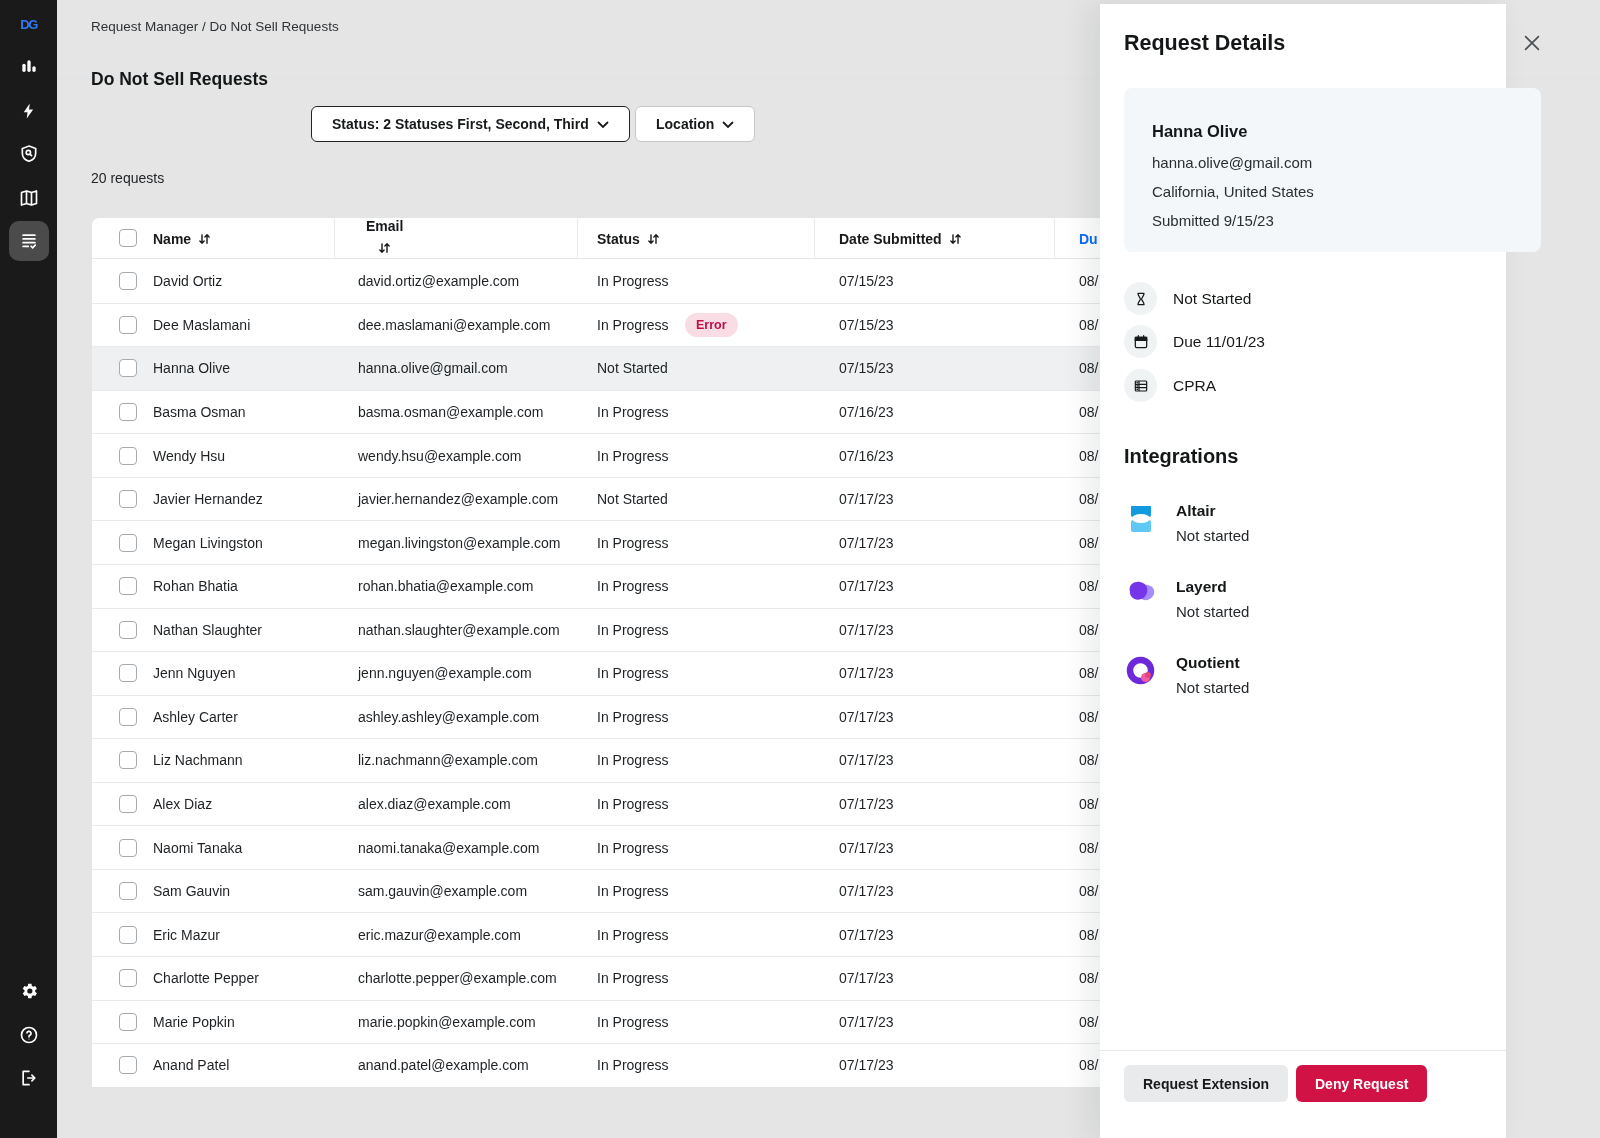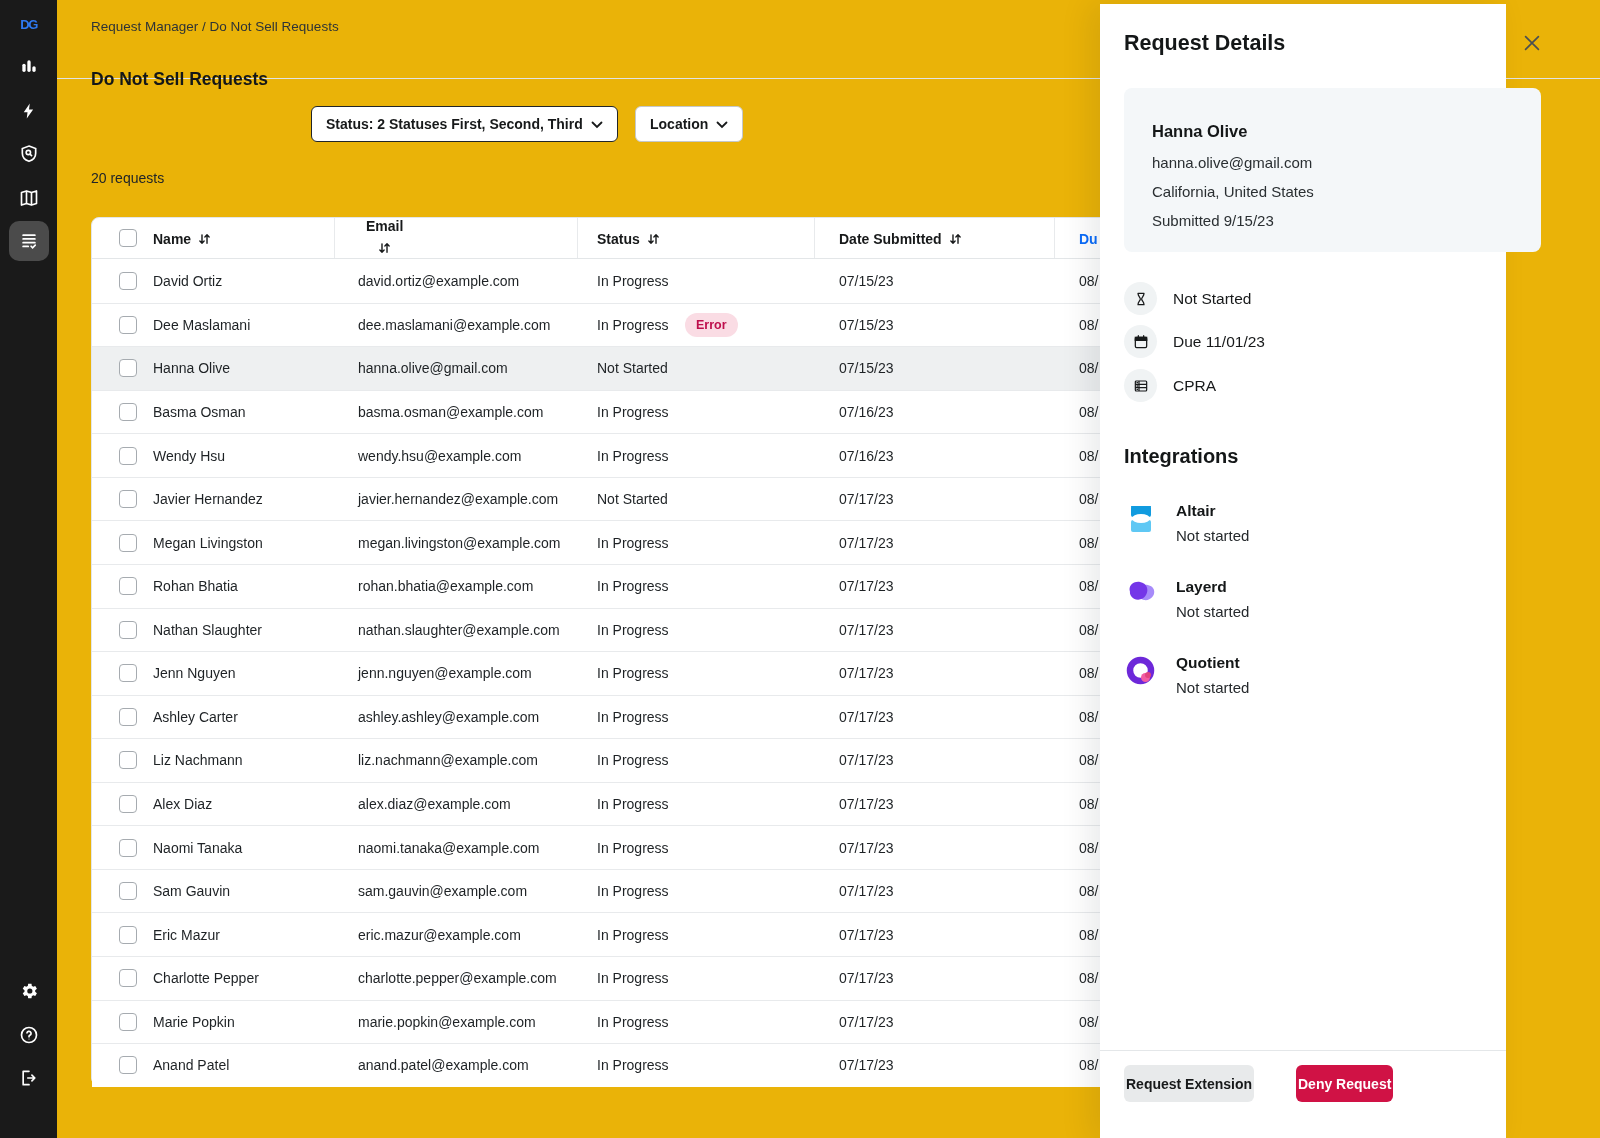--- a/index.html
+++ b/index.html
@@ -11,34 +11,34 @@
   .sidebar { position:absolute; left:0; top:0; width:57px; height:1138px;
     background:#1A1A1A; z-index:30; }
   .side-icon { position:absolute; left:50%; transform:translate(-50%,-50%);
     display:flex; align-items:center; justify-content:center; width:40px; height:40px;
     border-radius:10px; cursor:pointer; }
   .side-icon svg { display:block; }
   .side-icon.active { background:#4B4B4B; }
   .logo-mark { font-weight:700; font-size:13px; letter-spacing:-1.5px; color:#2E79F0; }
 
   
-  .main { position:absolute; left:57px; top:0; right:0; height:1138px; background:#eab308; }
+  .main { position:absolute; left:57px; top:0; right:0; height:1138px; background:#e5e5e5; }
   .page-header { position:absolute; left:0; top:0; right:0; height:79px;
     border-bottom:1px solid #E0E3E5; }
   .breadcrumb { position:absolute; left:34px; top:19px; font-size:13.5px; color:#2E3336; }
   .page-title { position:absolute; left:34px; top:41px; font-size:17.5px; font-weight:700; color:#141718;margin-top:28px; }
 
   .search-box { position:absolute; left:34px; top:106px; width:211px; height:36px;
     background:#fff; border:1px solid #C9CDD0; border-radius:6px; display:flex; align-items:center; padding:0 10px; }
   .search-box input { border:none; outline:none; flex:1; margin-left:8px; font-size:14px;
     font-family:"Liberation Sans",sans-serif; color:#1A1D1F; background:transparent; }
   .search-box input::placeholder { color:#878B8E; }
 
   .filter-btn { position:absolute; top:106px; height:36px; background:#fff; border-radius:6px;
-    display:flex; align-items:center; gap:8px; padding:0 14px; font-size:14px; font-weight:700;
+    display:flex; align-items:center; gap:8px; padding:0 20px; font-size:14px; font-weight:700;
     color:#17191A; cursor:pointer; white-space:nowrap; }
   .filter-status { left:254px; border:1.5px solid #212528; }
   .filter-location { left:578px; border:1px solid #C4C8CB; }
 
   .req-count { position:absolute; left:34px; top:170px; font-size:14px; color:#212528; }
 
   
   .table { position:absolute; left:34px; top:217px; width:1290px; height:869px;
     background:#fff; border:1px solid #E3E6E8; border-radius:8px; }
   .thead { position:relative; height:41px; border-bottom:1px solid #E3E6E8; }
@@ -78,21 +78,21 @@
   .meta-icon { width:33px; height:33px; border-radius:50%; background:#F0F3F4;
     display:flex; align-items:center; justify-content:center; }
   .meta-label { font-size:15.5px; color:#17191A; }
   .integrations-title { position:absolute; left:24px; top:441px; font-size:20px; font-weight:600; color:#141718; }
   .intg { position:absolute; left:24px; display:flex; gap:18px; }
   .intg-icon { width:34px; height:34px; flex:0 0 34px; }
   .intg-name { font-size:15.5px; font-weight:700; color:#141718; margin-bottom:7px; }
   .intg-status { font-size:15px; color:#25292C; }
   .panel-footer { position:absolute; left:0; right:0; top:1046px; height:92px; border-top:1px solid #E4E7E9; }
   .btn { position:absolute; top:14px; height:37px; border:none; border-radius:6px;
-    font-family:"Liberation Sans",sans-serif; font-size:14px; font-weight:700; cursor:pointer; padding:0 2px; }
+    font-family:"Liberation Sans",sans-serif; font-size:14px; font-weight:700; cursor:pointer; padding:0 19px; }
   .btn-extension { left:24px; background:#E8EAEB; color:#17191A; }
   .btn-deny { left:196px; background:#D01245; color:#fff; }
 </style>
 </head>
 <body>
 
 <div class="app">
 
   <nav class="sidebar">
     <div class="side-icon" style="top:24px">

